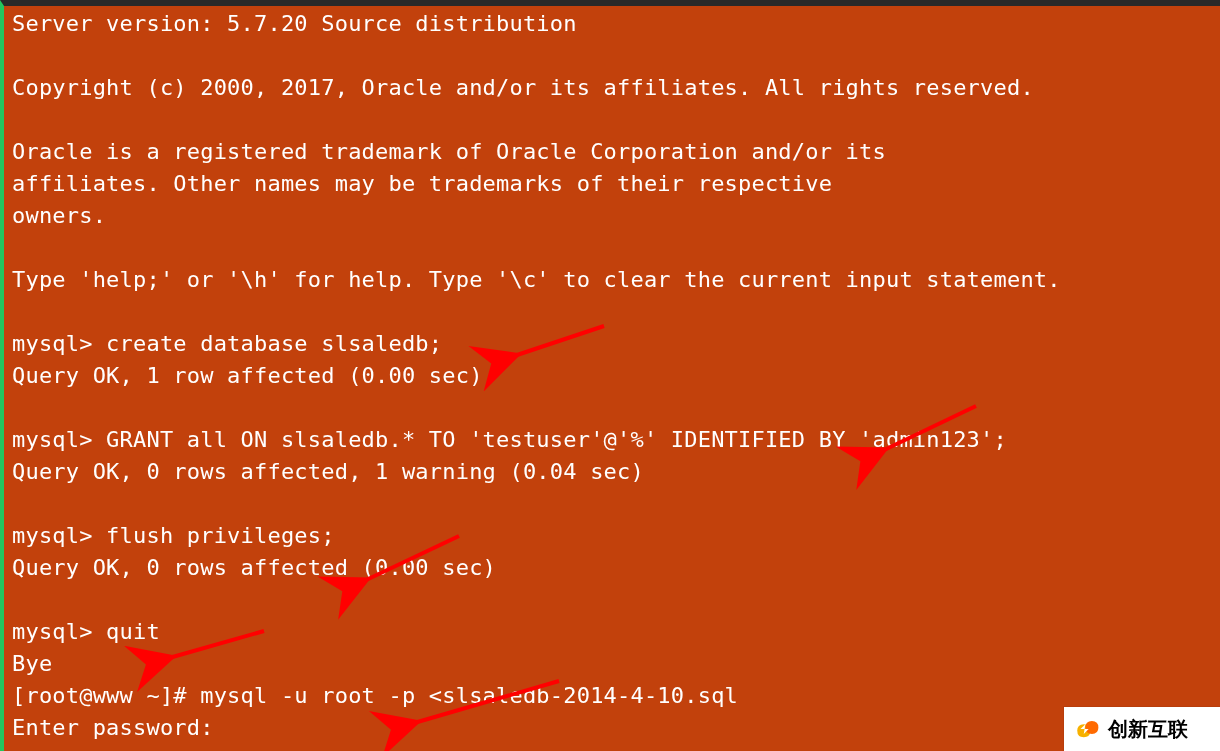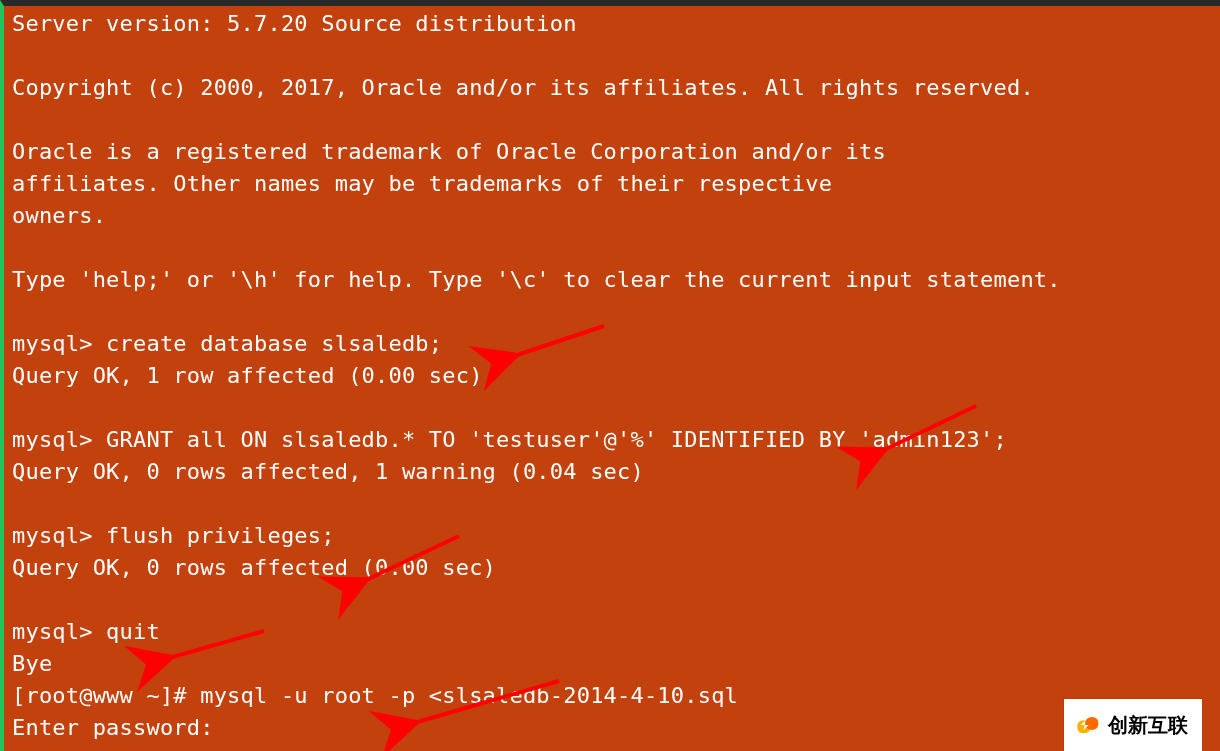--- a/index.html
+++ b/index.html
@@ -28,24 +28,24 @@
     color: #ffffff;
     white-space: pre;
     letter-spacing: 0.2px;
   }
   .arrow {
     position: absolute;
     pointer-events: none;
   }
   .watermark {
     position: absolute;
-    right: 18px;
+    right: 0;
     bottom: 0;
-    height: 52px;
-    padding: 0 14px 0 10px;
+    height: 44px;
+    padding: 0 32px 0 10px;
     background: #ffffff;
     display: flex;
     align-items: center;
     gap: 8px;
     font-family: "Microsoft YaHei", "PingFang SC", sans-serif;
     font-size: 20px;
     font-weight: 700;
     color: #000000;
     box-shadow: 0 0 0 1px rgba(0,0,0,0.05);
   }

